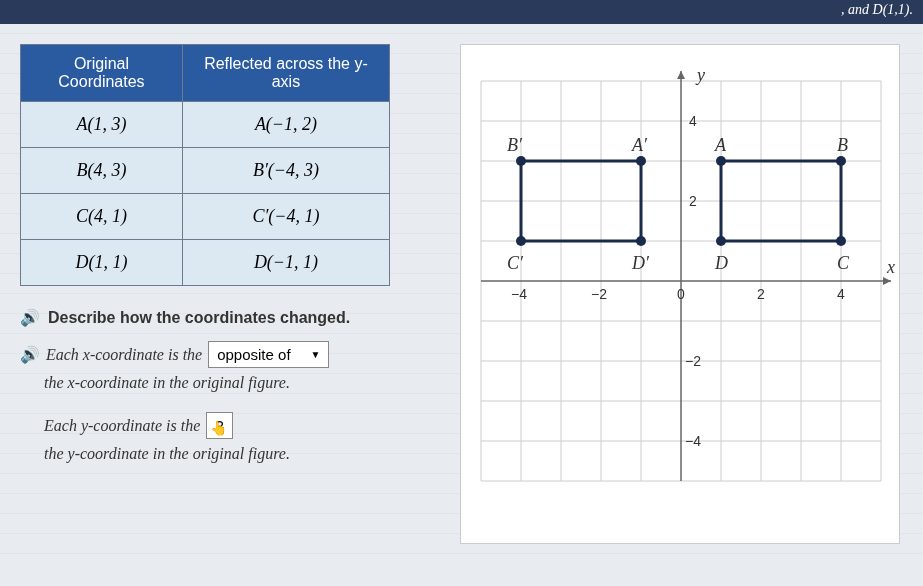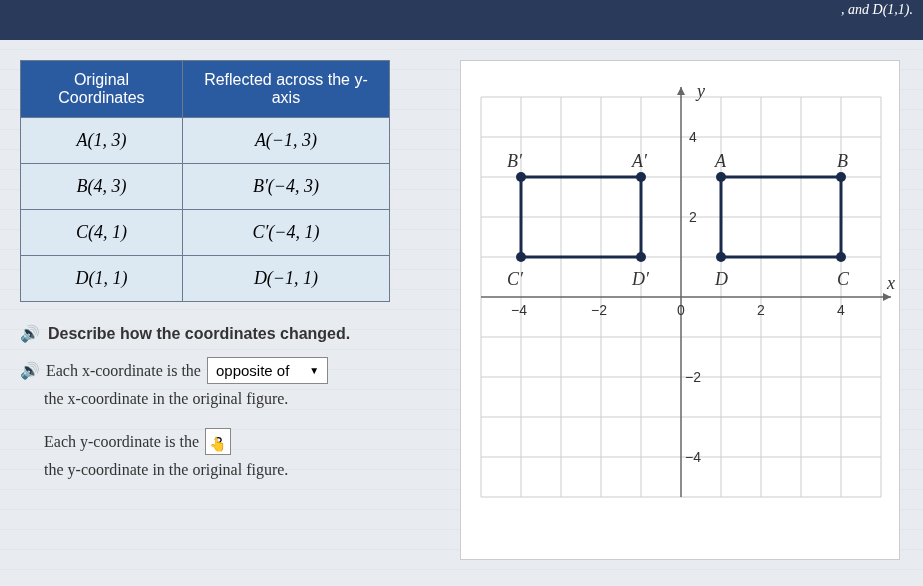--- a/index.html
+++ b/index.html
@@ -7,21 +7,21 @@
       font-family: Arial, sans-serif;
       background: #e8ebef;
       width: 923px;
       height: 586px;
       position: relative;
       overflow: hidden;
     }
     .top-bar {
       background: #2a3a5a;
       color: #fff;
-      height: 40px;
+      height: 24px;
       padding: 2px 10px;
       font-family: 'Times New Roman', serif;
       font-style: italic;
       font-size: 14px;
       text-align: right;
       overflow: hidden;
     }
     .content {
       display: flex;
       padding: 20px 10px 10px 20px;
@@ -47,21 +47,21 @@
     }
     td {
       padding: 12px 8px;
       text-align: center;
       font-family: 'Times New Roman', serif;
       font-style: italic;
       font-size: 18px;
       border: 1px solid #6b7a8f;
       background: #dce8f2;
     }
-    .math { font-family: 'Times New Roman', serif; text-align: right; }
+    .math { font-style: italic; font-family: 'Times New Roman', serif; text-align: right; }
     .prompt-row { display: flex; align-items: center; gap: 8px; margin-top: 22px; }
     .sound-icon { color: #2a5aa0; font-size: 16px; flex-shrink:0; }
     .prompt-text { font-size: 16px; color: #333; }
     .bold { font-weight: bold; text-align: right; }
     .dropdown {
       display: inline-flex;
       align-items: center;
       background: #fff;
       border: 1px solid #888;
       padding: 4px 8px;
@@ -101,21 +101,21 @@
     <table>
       <thead>
         <tr>
           <th>Original Coordinates</th>
           <th>Reflected across the y-axis</th>
         </tr>
       </thead>
       <tbody>
         <tr>
           <td>A(1, 3)</td>
-          <td>A(−1, 3)</td>
+          <td>A(−1, 2)</td>
         </tr>
         <tr>
           <td>B(4, 3)</td>
           <td>B′(−4, 3)</td>
         </tr>
         <tr>
           <td>C(4, 1)</td>
           <td>C′(−4, 1)</td>
         </tr>
         <tr>

